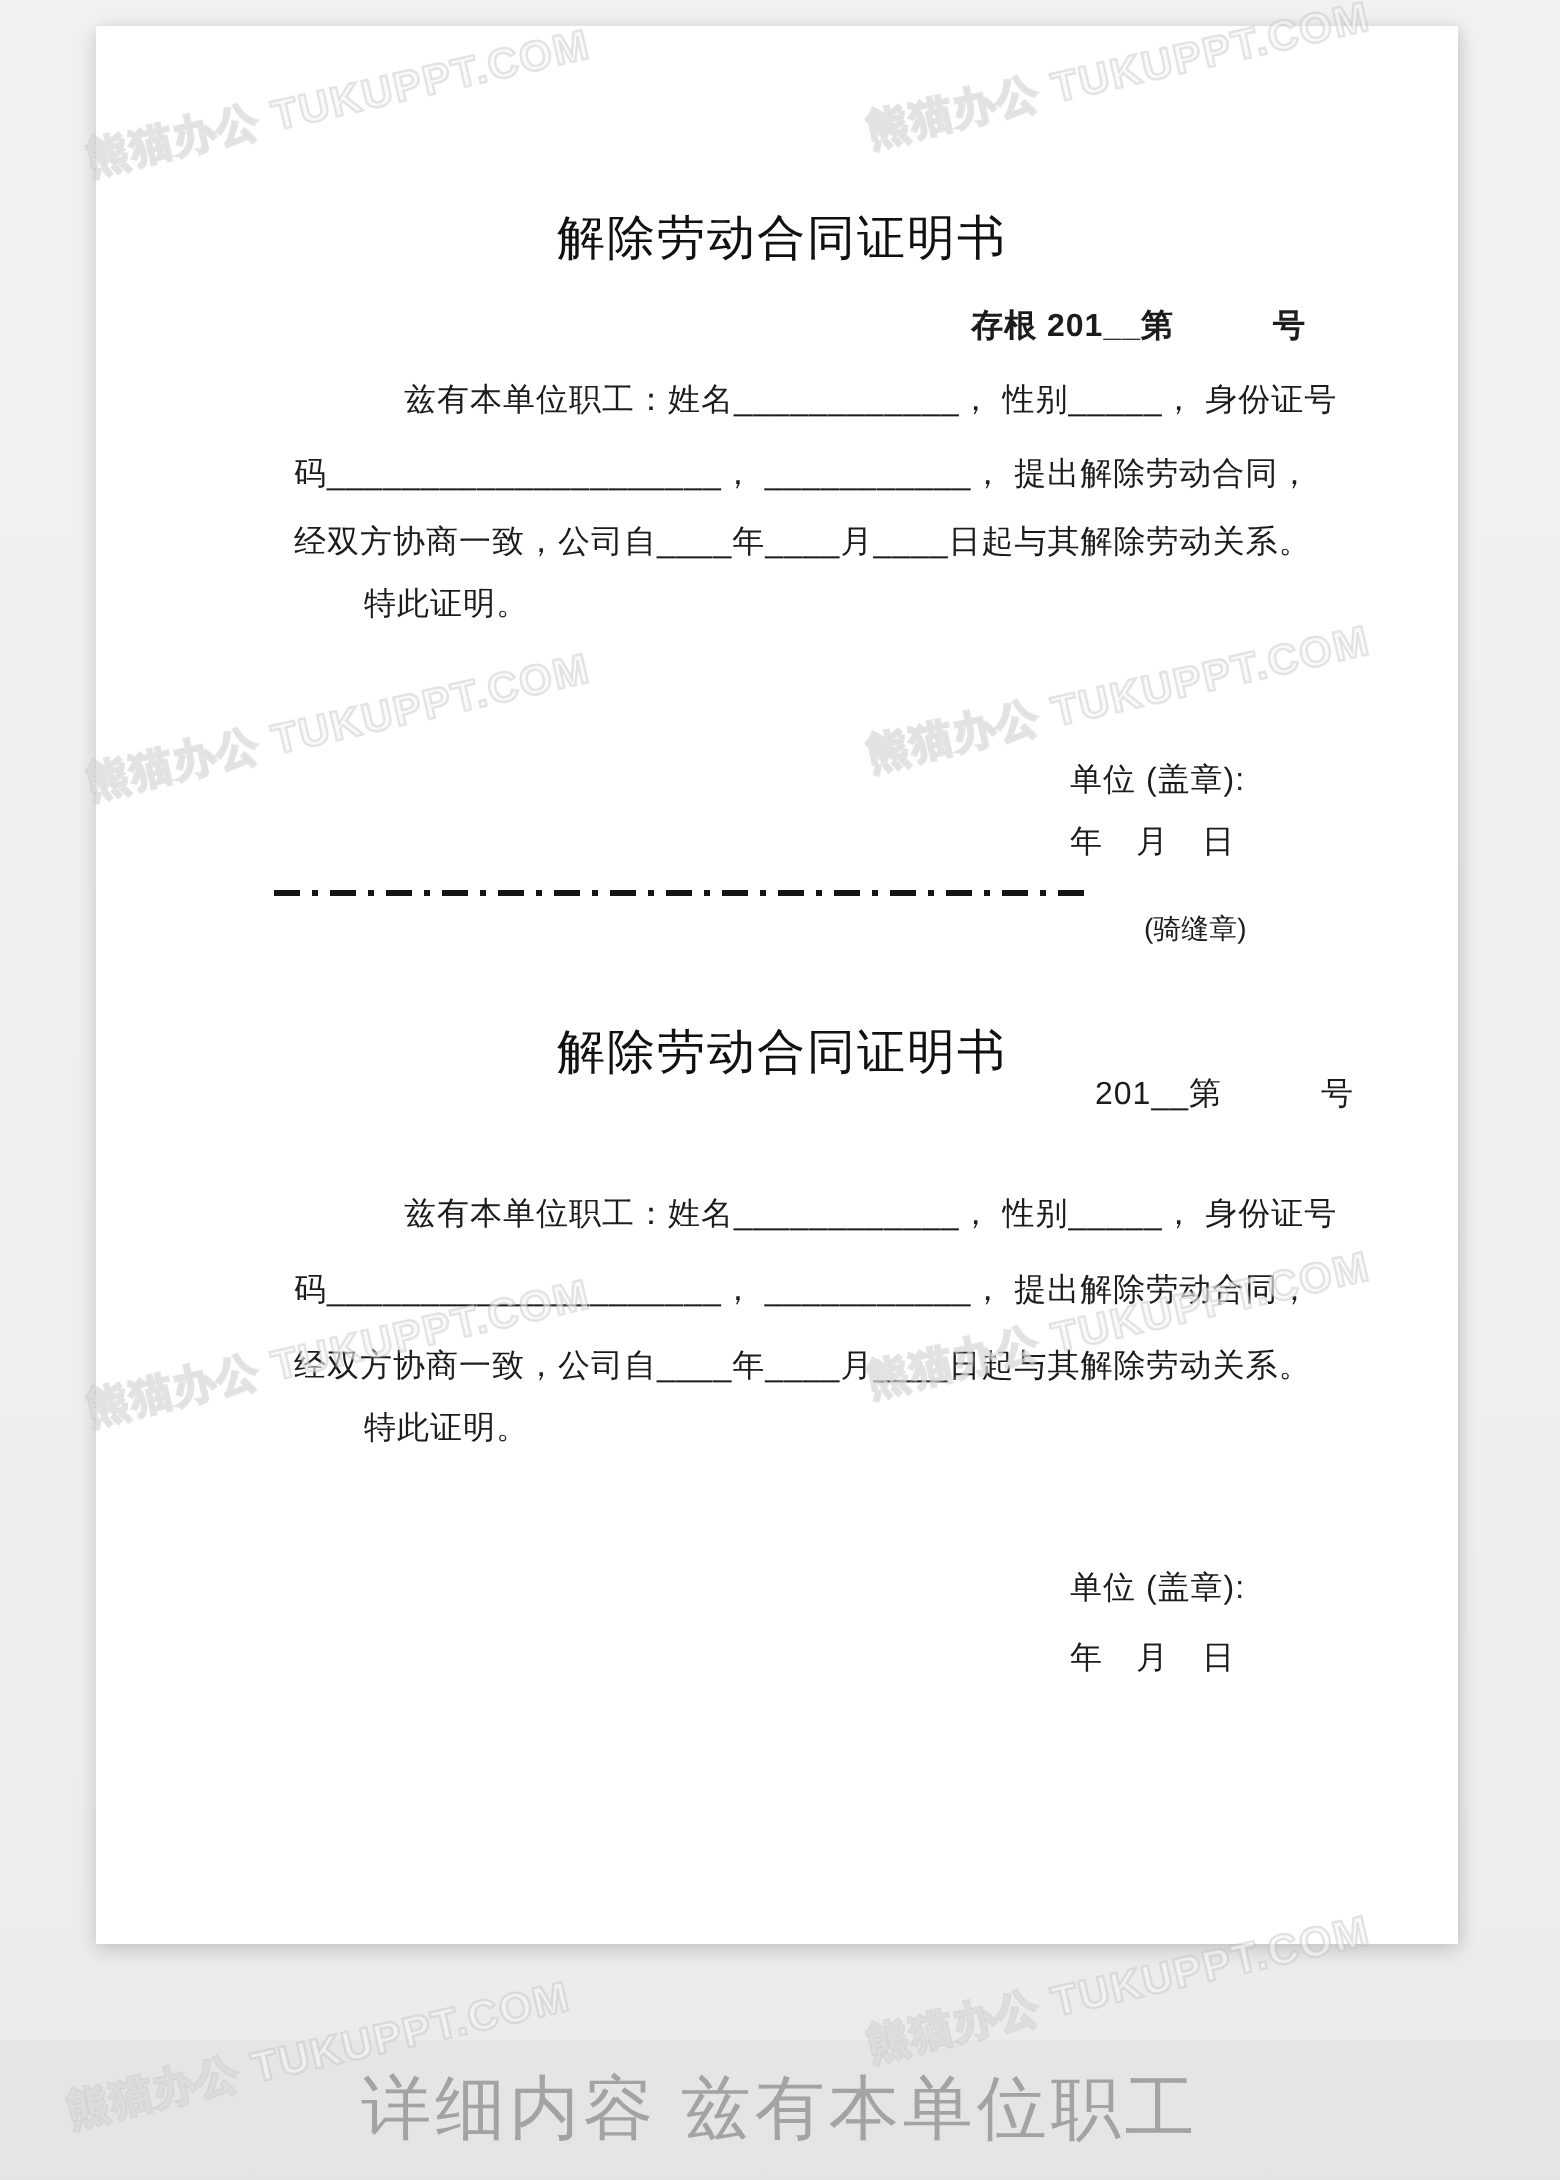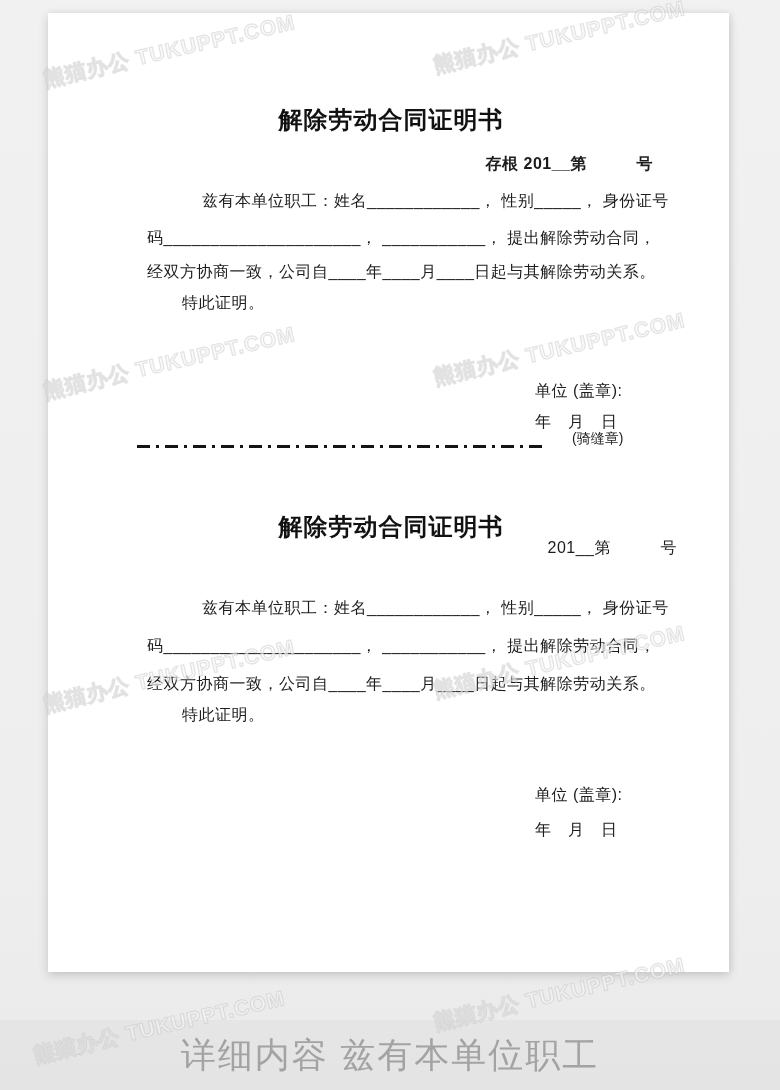--- a/index.html
+++ b/index.html
@@ -21,21 +21,21 @@
     z-index:1;
   }
   .line {
     position:absolute;
     font-size:16px; line-height:18px;
     color:#1c1c1c; white-space:nowrap;
     letter-spacing:0.5px;
   }
   .title {
     left:99px; right:94px; text-align:center;
-    font-size:24px; line-height:26px; font-weight:700;
+    font-size:24px; line-height:26px; font-weight:400;
     letter-spacing:1px; color:#111;
   }
   .t1 { top:94px; }
   .t2 { top:501px; }
   .serial { right:76px; }
   .s1 { top:142px;font-weight:bold; }
   .s2 { top:526px; right:52px; }
   .l1a { top:179px; left:154px; }
   .l1b { top:216px; left:99px; }
   .l1c { top:250px; left:99px; }
@@ -53,21 +53,21 @@
   .dashline {
     position:absolute; left:89px; top:432px;
     width:408px; height:3px;
     background:repeating-linear-gradient(90deg,
       #141414 0px, #141414 13px,
       transparent 13px, transparent 19px,
       #141414 19px, #141414 22px,
       transparent 22px, transparent 28px);
   }
   .divider-note {
-    position:absolute; left:524px; top:418px;
+    position:absolute; left:524px; top:444px;
     font-size:14px; line-height:15px; color:#1c1c1c; white-space:nowrap;
   }
 
   
   .wm {
     position:absolute;
     width:300px;
     font-size:21px; font-weight:700; letter-spacing:1px;
     white-space:nowrap;
     color:rgba(255,255,255,0.55);

